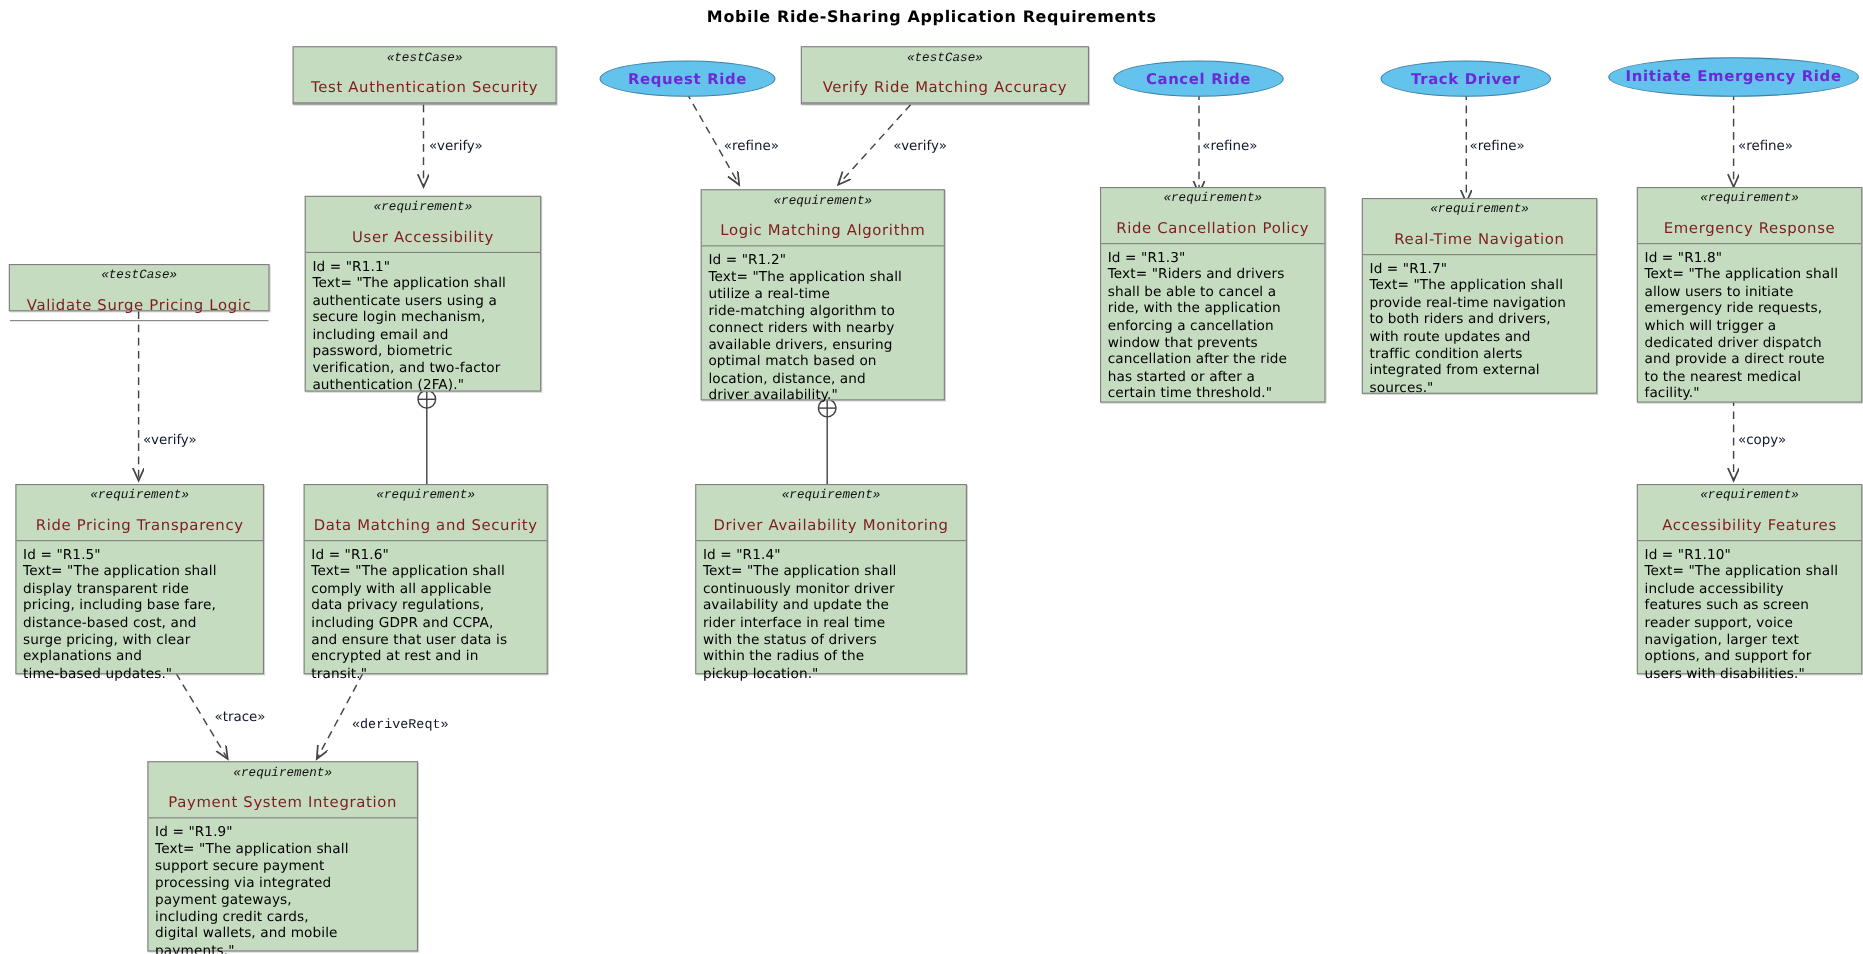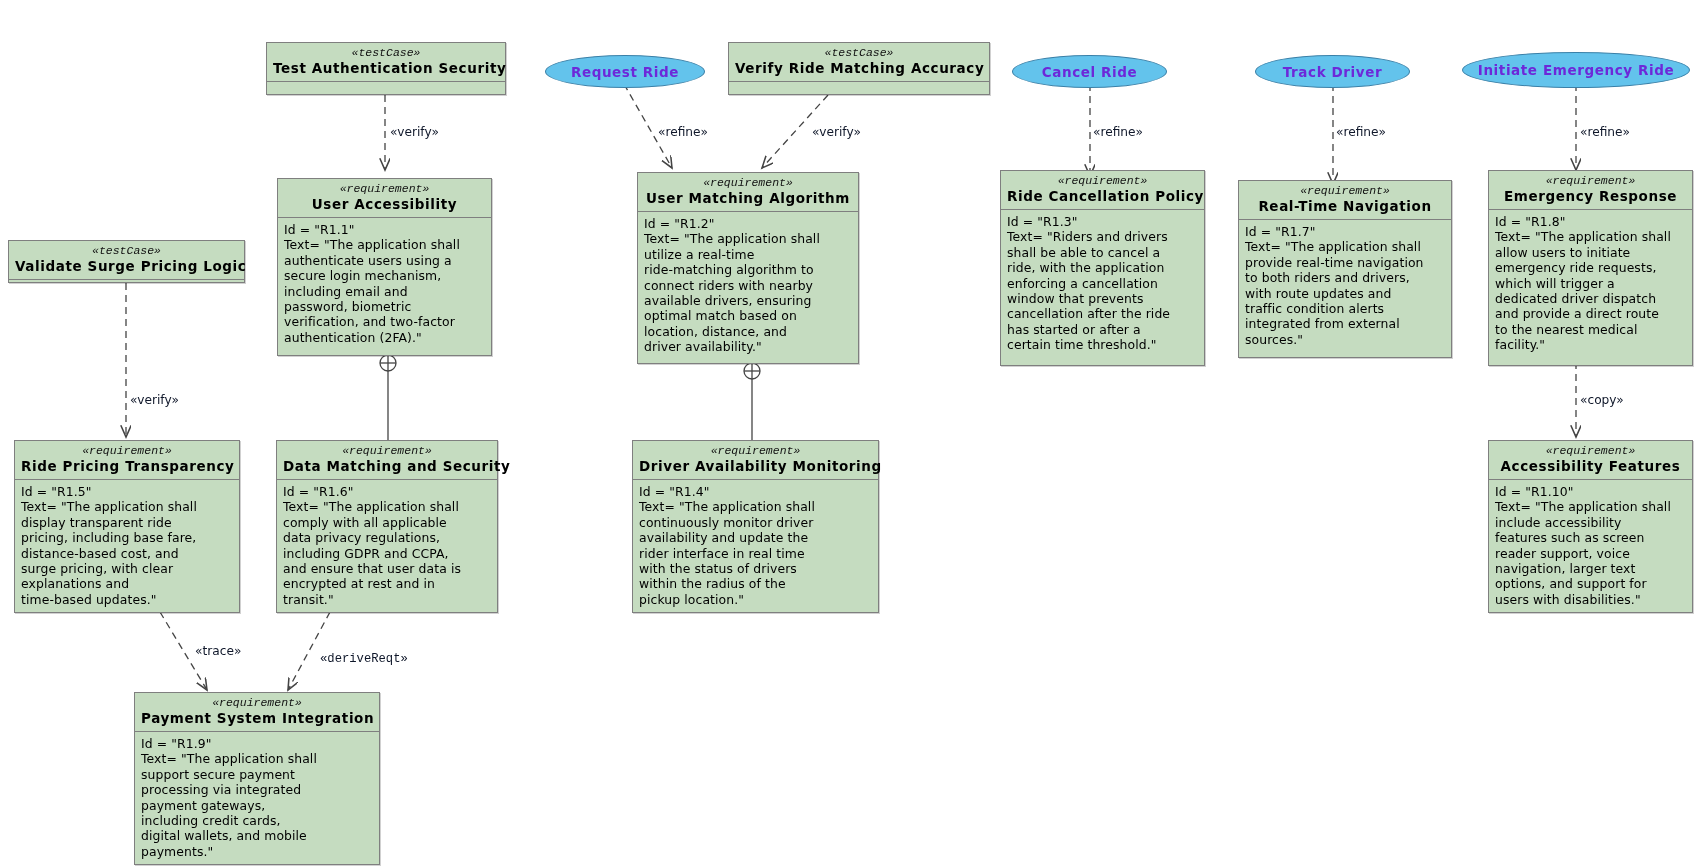--- a/index.html
+++ b/index.html
@@ -36,26 +36,27 @@
   .node .stereo{
     display:block;
     font-style:italic;
     font-size:11.5px;
     line-height:14px;
     color:#111;
     font-family:Liberation Mono, monospace;
   }
   .node .name{
     display:block;
-    font-weight:bold;
+    font-weight:normal;
     font-size:13.5px;
     line-height:17px;
     letter-spacing:.6px;
-    color:#000000;
+    color:#7f1d1d;
     white-space:nowrap;
+    margin-top:12px;
   }
   .node .body{
     padding:4px 6px 6px 6px;
     font-size:12.4px;
     line-height:15.4px;
     white-space:pre-line;
     letter-spacing:.1px;
   }
   .node.empty-body .body{min-height:14px;}
 
@@ -79,20 +80,21 @@
     line-height:14px;
     color:#0f172a;
     white-space:nowrap;
   }
 </style>
 </head>
 <body>
 
 <div id="canvas">
 
+  <div class="diagram-title">Mobile Ride-Sharing Application Requirements</div>
 
   <svg class="edges" viewBox="0 0 1694 867" xmlns="http://www.w3.org/2000/svg">
     <defs>
       <marker id="arrow-open" markerWidth="12" markerHeight="12" refX="9" refY="4" orient="auto">
         <path d="M0,0 L9,4 L0,8" fill="none" stroke="#444" stroke-width="1.2"></path>
       </marker>
     </defs>
 
     <g>
       <path d="M385,95 L385,170" stroke="#444" stroke-width="1.3" fill="none" stroke-dasharray="7,5" marker-end="url(#arrow-open)"></path>
@@ -211,21 +213,21 @@
 secure login mechanism,
 including email and
 password, biometric
 verification, and two-factor
 authentication (2FA)."</div>
   </div>
 
   <div class="node" style="left:637px;top:172px;width:222px;height:192px;">
     <div class="hdr">
       <span class="stereo">«requirement»</span>
-      <span class="name">User Matching Algorithm</span>
+      <span class="name">Logic Matching Algorithm</span>
     </div>
     <div class="body">Id =  "R1.2"
 Text= "The application shall
 utilize a real-time
 ride-matching algorithm to
 connect riders with nearby
 available drivers, ensuring
 optimal match based on
 location, distance, and
 driver availability."</div>

